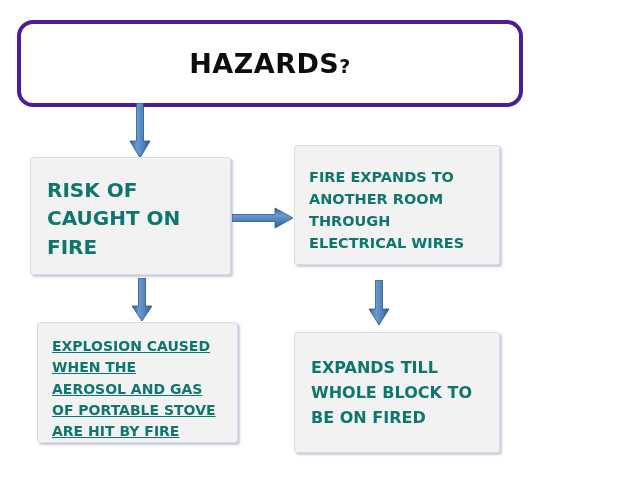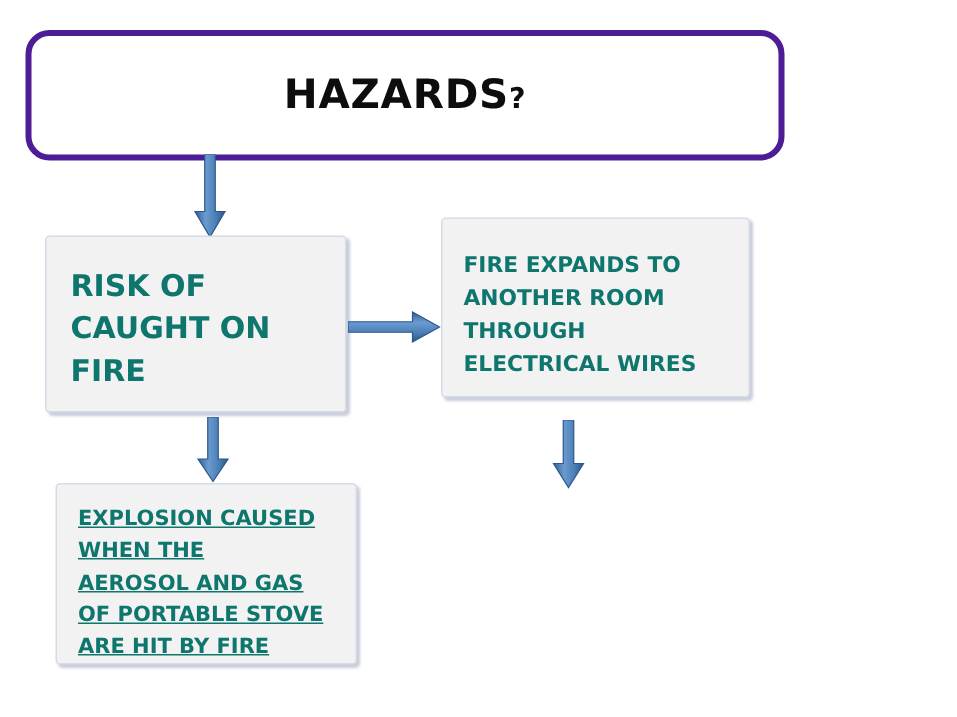--- a/index.html
+++ b/index.html
@@ -183,14 +183,19 @@
   </div>
 
   <div class="pbox" id="box-explosion">
     <div class="pbox-text">EXPLOSION CAUSED
 WHEN THE
 AEROSOL AND GAS
 OF PORTABLE STOVE
 ARE HIT BY FIRE</div>
   </div>
 
+  <div class="pbox vcenter" id="box-whole-block">
+    <div class="pbox-text">EXPANDS TILL
+WHOLE BLOCK TO
+BE ON FIRED</div>
+  </div>
 
 </div>
 
 </body></html>

